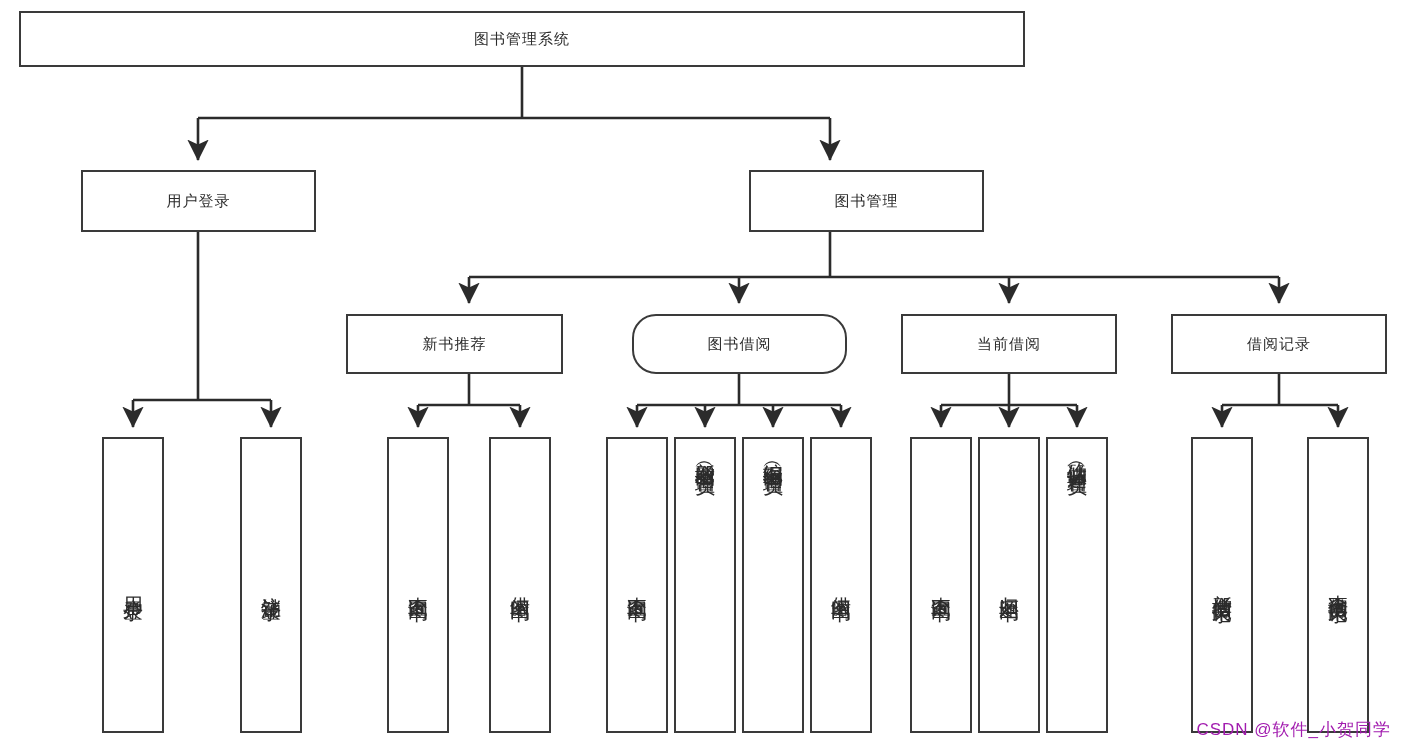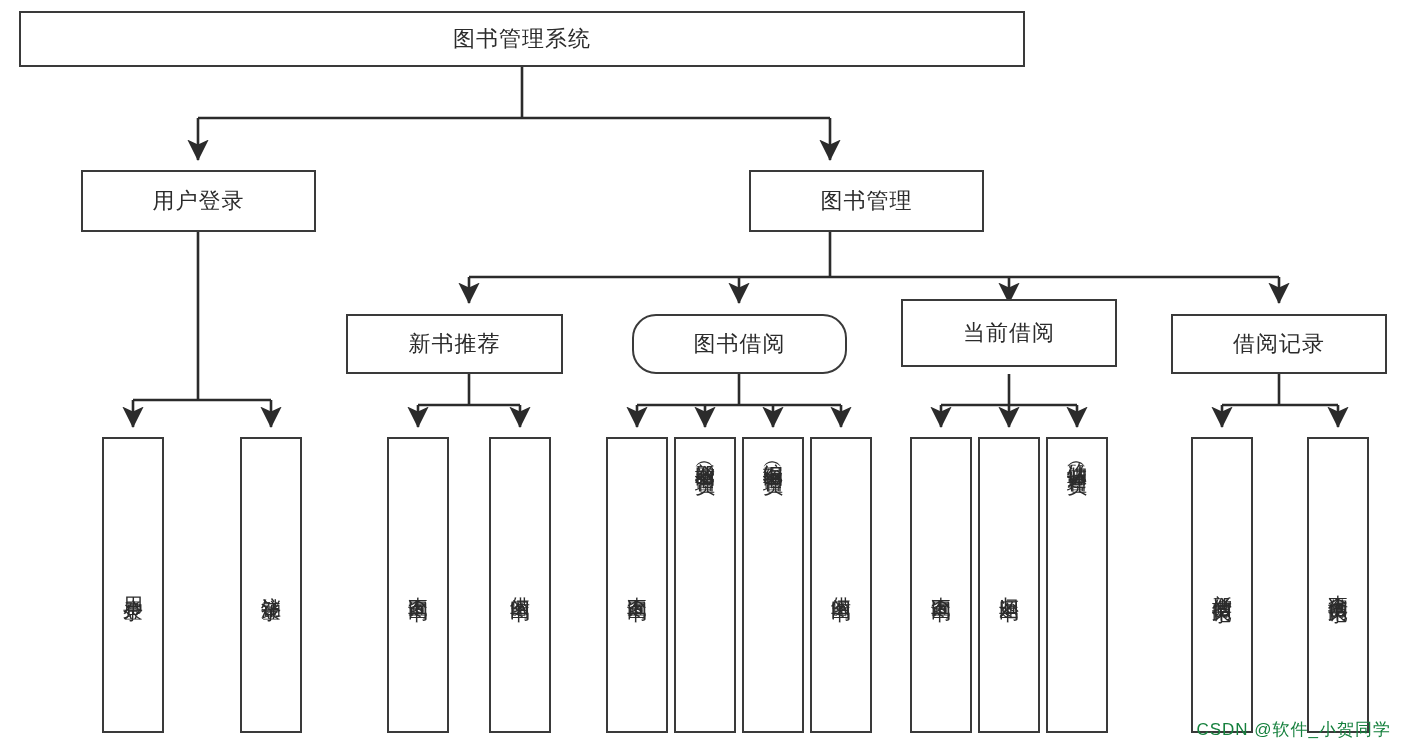--- a/index.html
+++ b/index.html
@@ -15,21 +15,21 @@
     position:absolute;
     box-sizing:border-box;
     border:2px solid #3a3a3a;
     background:#ffffff;
     display:flex;
     align-items:center;
     justify-content:center;
     color:#2b2b2b;
   }
   .node .lbl{
-    font-size:22px;
+    font-size:15px;
     line-height:1.15;
     letter-spacing:1px;
     white-space:nowrap;
   }
   
   .node.root{border-width:2px;}
   .node.leaf .lbl{
     writing-mode:vertical-rl;
     text-orientation:upright;
     font-size:20px;
@@ -38,21 +38,21 @@
     white-space:normal;
     max-height:280px;
   }
   .node.leaf{align-items:flex-start;padding-top:8px;}
   .node.leaf.mid{align-items:center;padding-top:0;}
 
   #watermark{
     position:absolute;
     right:14px;bottom:6px;
     font-size:17px;
-    color:#15803d;
+    color:#a21caf;
     letter-spacing:1px;
     user-select:none;
     white-space:nowrap;
   }
 </style>
 </head>
 <body>
 
 <div id="stage">
 
@@ -116,21 +116,21 @@
   <div class="node" style="left:749px;top:170px;width:235px;height:62px;">
     <span class="lbl">图书管理</span>
   </div>
 
   <div class="node" style="left:346px;top:314px;width:217px;height:60px;">
     <span class="lbl">新书推荐</span>
   </div>
   <div class="node" style="left:632px;top:314px;width:215px;height:60px;border-radius:24px;">
     <span class="lbl">图书借阅</span>
   </div>
-  <div class="node" style="left:901px;top:299px;width:216px;height:68px;">
+  <div class="node" style="left:901px;top:314px;width:216px;height:60px;">
     <span class="lbl">当前借阅</span>
   </div>
   <div class="node" style="left:1171px;top:314px;width:216px;height:60px;">
     <span class="lbl">借阅记录</span>
   </div>
 
   <div class="node leaf mid" style="left:102px;top:437px;width:62px;height:296px;">
     <span class="lbl">用户登录</span>
   </div>
   <div class="node leaf mid" style="left:240px;top:437px;width:62px;height:296px;">

